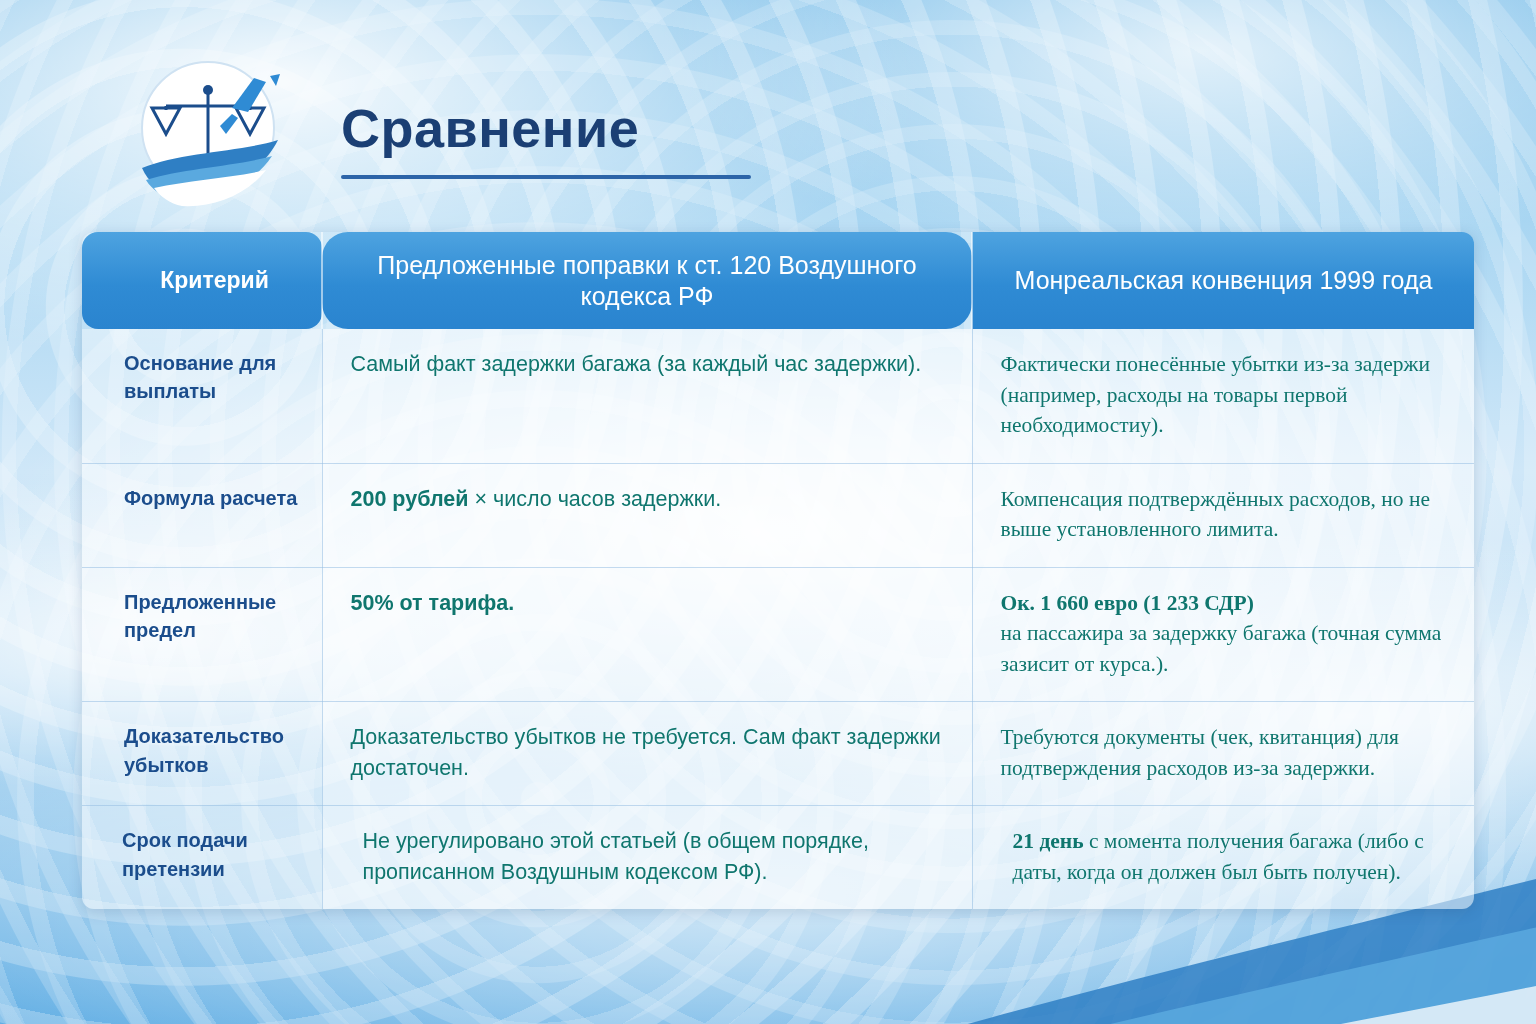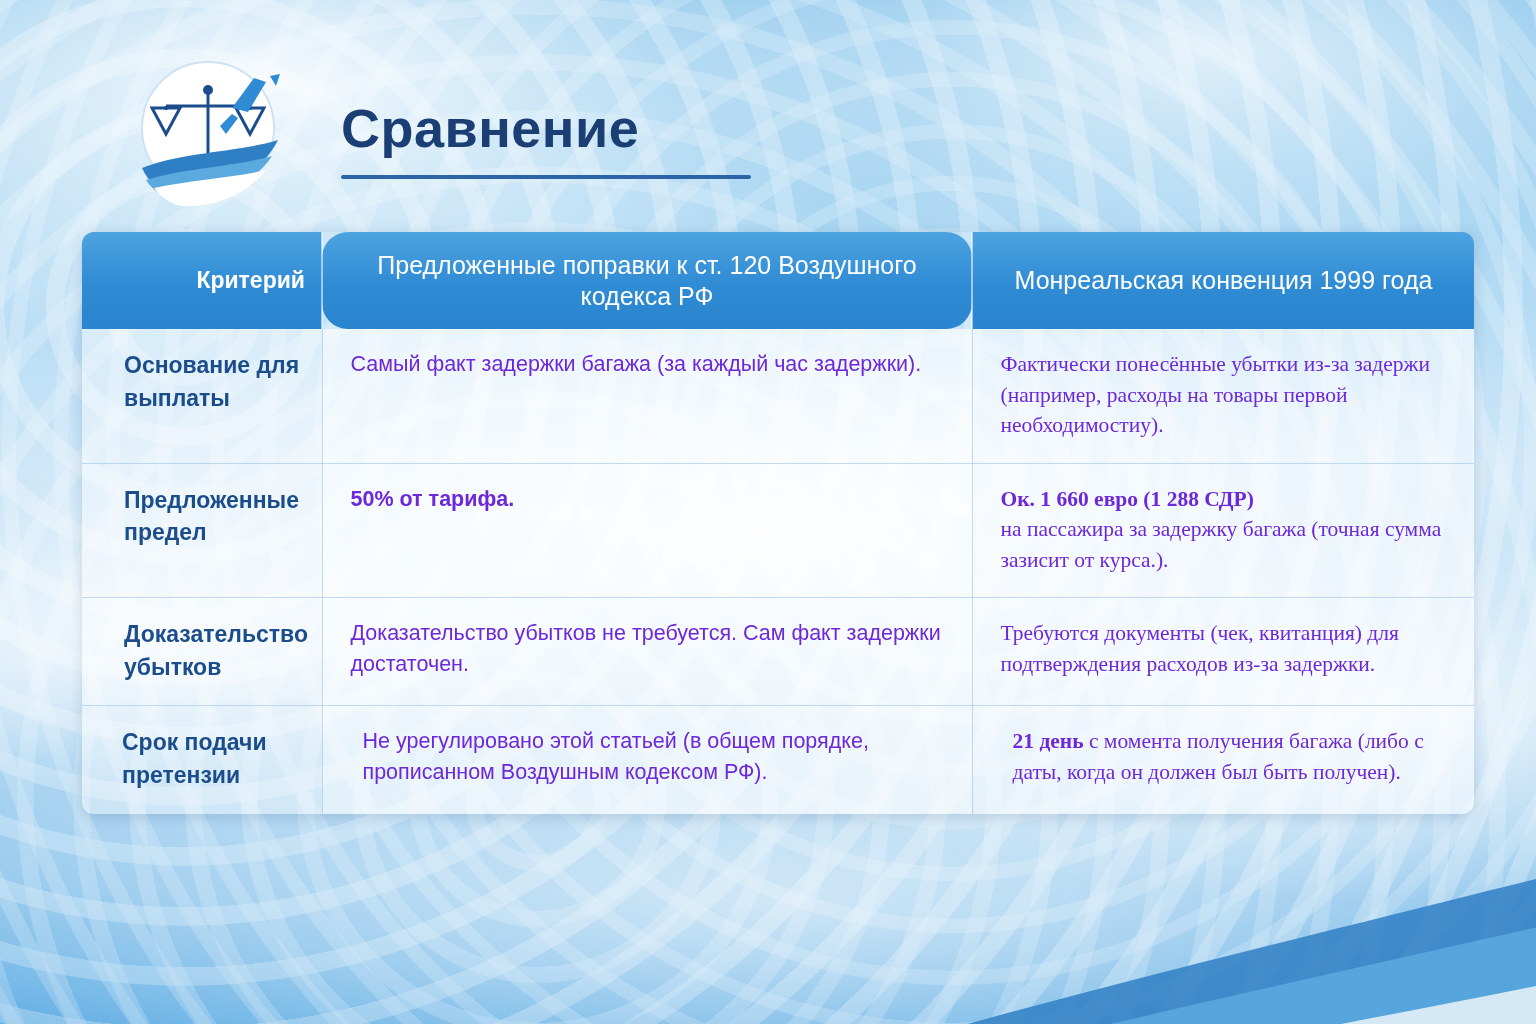--- a/index.html
+++ b/index.html
@@ -100,46 +100,47 @@
     font-size: 25px;
     font-weight: normal;
     padding: 18px 16px;
     text-align: center;
     vertical-align: middle;
     line-height: 1.22;
   }
   thead th.crit {
     font-size: 23px;
     font-weight: bold;
-    text-align: right;
+    text-align: center;
     padding-left: 42px;
     background: linear-gradient(180deg, #4ea3e0 0%, #2f8bd4 55%, #2a84cf 100%);
+    border-radius: 16px;
   }
   thead th.c2 { border-left: 2px solid rgba(255,255,255,0.55); border-radius: 26px; }
   thead th.c3 { border-left: 2px solid rgba(255,255,255,0.55); }
 
   col.col-crit { width: 240px; }
   col.col-a    { width: 650px; }
   col.col-b    { width: 502px; }
 
   tbody td {
     vertical-align: top;
     padding: 20px 18px 22px 18px;
     font-size: 21.5px;
     line-height: 1.42;
-    color: #6d28d9;
+    color: #0f766e;
     background: rgba(255,255,255,0.56);
     border-bottom: 1px solid rgba(150,190,225,0.55);
   }
   tbody tr:last-child td { border-bottom: none; padding-left: 40px; }
 
   tbody td.crit {
     font-weight: bold;
     color: #1b4d8c;
-    font-size: 23px;
+    font-size: 20px;
     padding-left: 42px;
     background: rgba(255,255,255,0.40);
     border-right: 1px solid rgba(150,190,225,0.55);
   }
   tbody td.colA {
     background: rgba(255,255,255,0.62);
     border-right: 1px solid rgba(150,190,225,0.55);
     padding-left: 28px;
   }
   tbody td.colB {
@@ -208,25 +209,30 @@
         <th class="c3">Монреальская конвенция 1999 года</th>
       </tr>
     </thead>
     <tbody>
       <tr>
         <td class="crit">Основание для выплаты</td>
         <td class="colA">Самый факт задержки багажа (за каждый час задержки).</td>
         <td class="colB">Фактически понесённые убытки из-за задержи (например, расходы на товары первой необходимостиу).</td>
       </tr>
 
+      <tr>
+        <td class="crit">Формула расчета</td>
+        <td class="colA"><span class="b">200 рублей</span><span> × число часов задержки.</span></td>
+        <td class="colB">Компенсация подтверждённых расходов, но не выше установленного лимита.</td>
+      </tr>
 
       <tr>
         <td class="crit">Предложенные предел</td>
         <td class="colA"><span class="b">50% от тарифа.</span></td>
-        <td class="colB"><span class="b line">Ок. 1 660 евро (1 288 СДР)</span><span>на пассажира за задержку багажа (точная сумма зазисит от курса.).</span></td>
+        <td class="colB"><span class="b line">Ок. 1 660 евро (1 233 СДР)</span><span>на пассажира за задержку багажа (точная сумма зазисит от курса.).</span></td>
       </tr>
 
       <tr>
         <td class="crit">Доказательство убытков</td>
         <td class="colA">Доказательство убытков не требуется. Сам факт задержки достаточен.</td>
         <td class="colB">Требуются документы (чек, квитанция) для подтверждения расходов из-за задержки.</td>
       </tr>
 
       <tr>
         <td class="crit">Срок подачи претензии</td>

